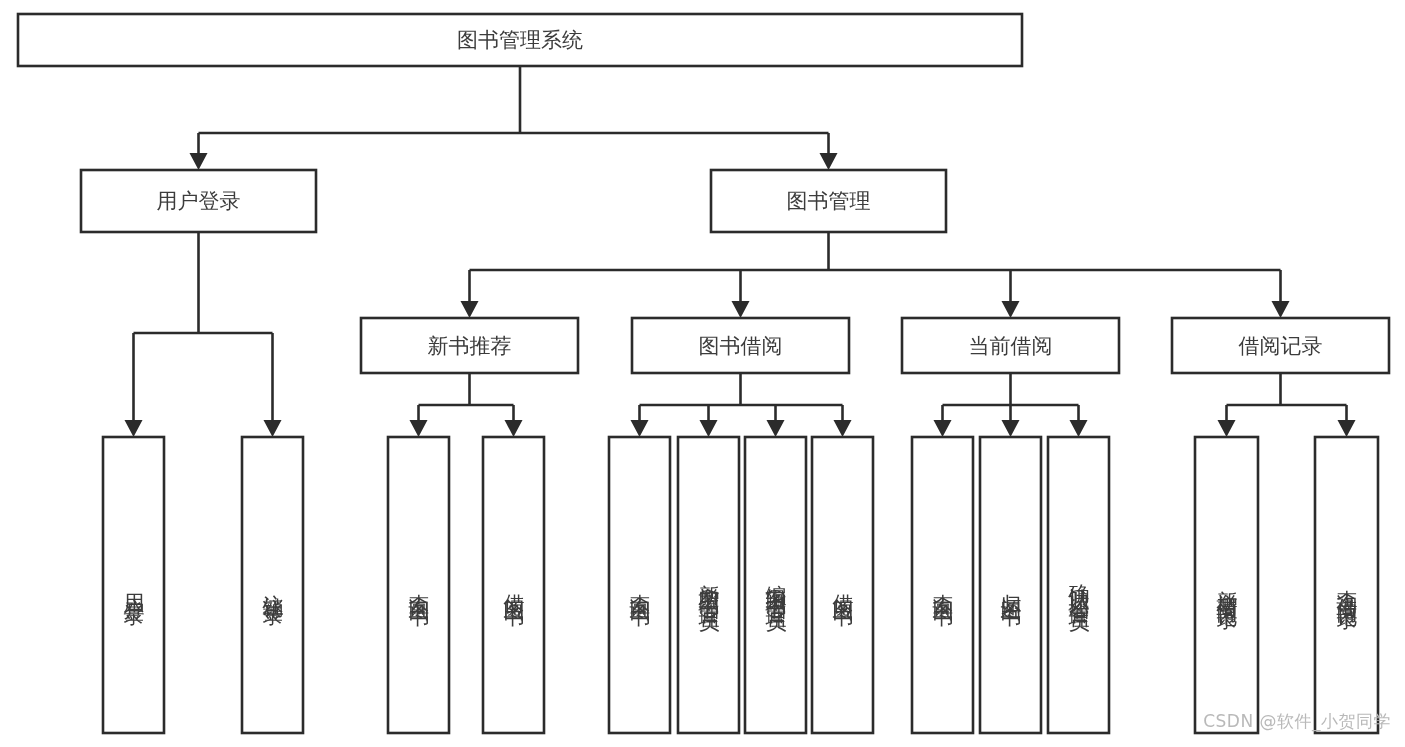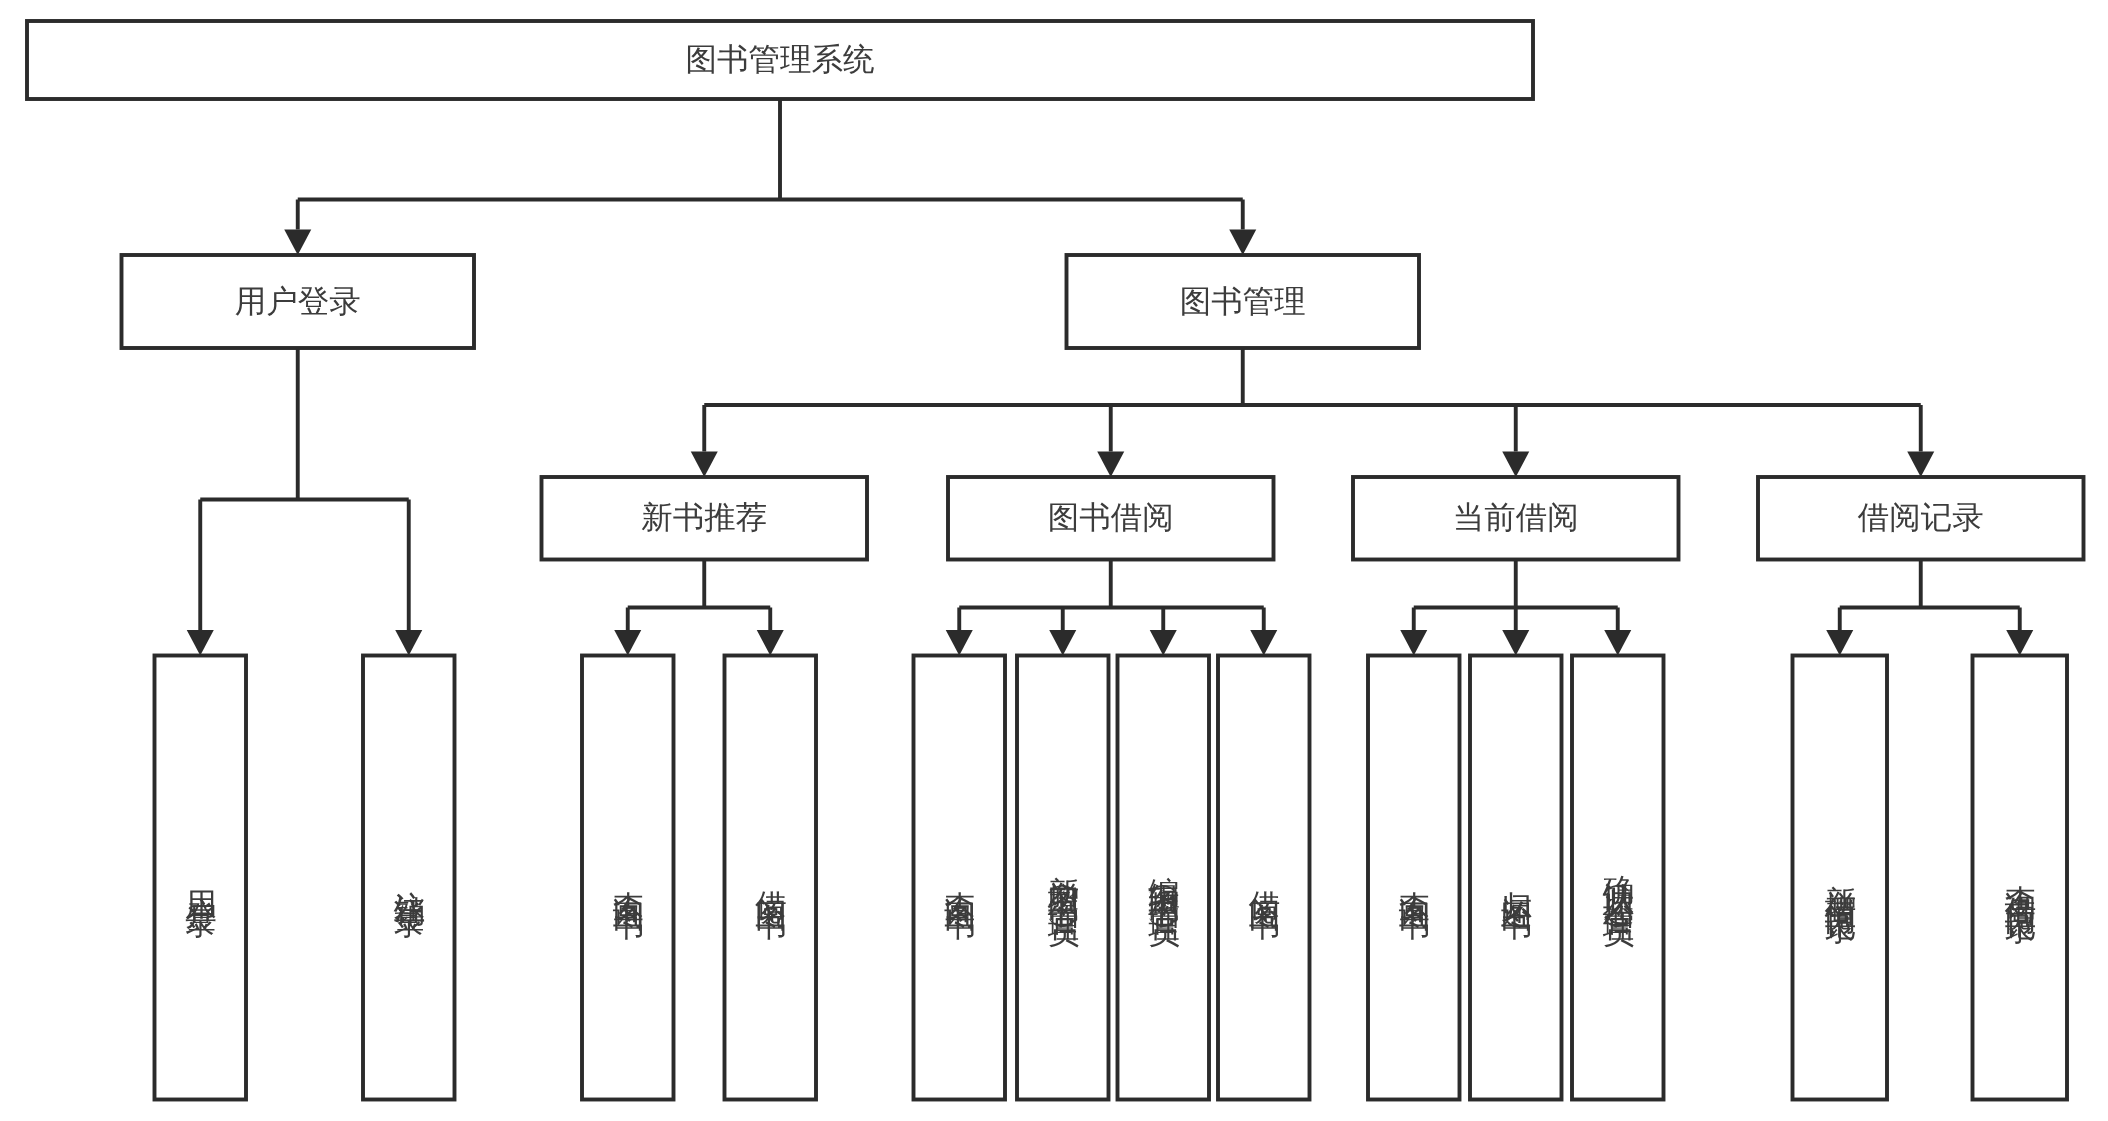--- a/index.html
+++ b/index.html
@@ -219,13 +219,14 @@
         <span class="leaf-label">确认归还（管理员）</span>
       </div>
       <div class="leaf-label-wrap" style="left: 1195px; top: 437px; width: 63px; height: 296px;">
         <span class="leaf-label">新增借阅记录</span>
       </div>
       <div class="leaf-label-wrap" style="left: 1315px; top: 437px; width: 63px; height: 296px;">
         <span class="leaf-label">查询借阅记录</span>
       </div>
     </div>
 
+  <div class="watermark">CSDN @软件_小贺同学</div>
 </div>
 
 </body></html>

